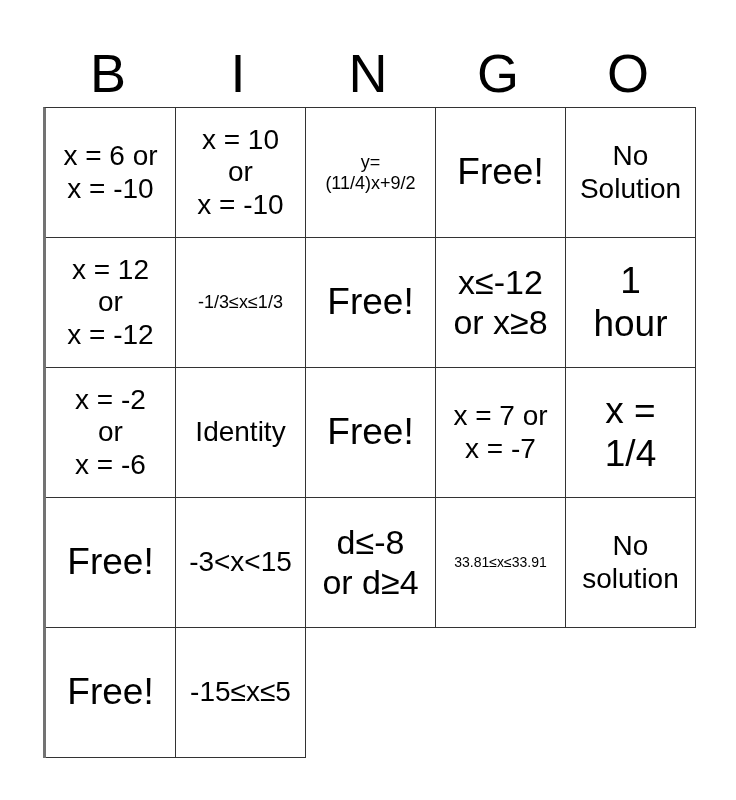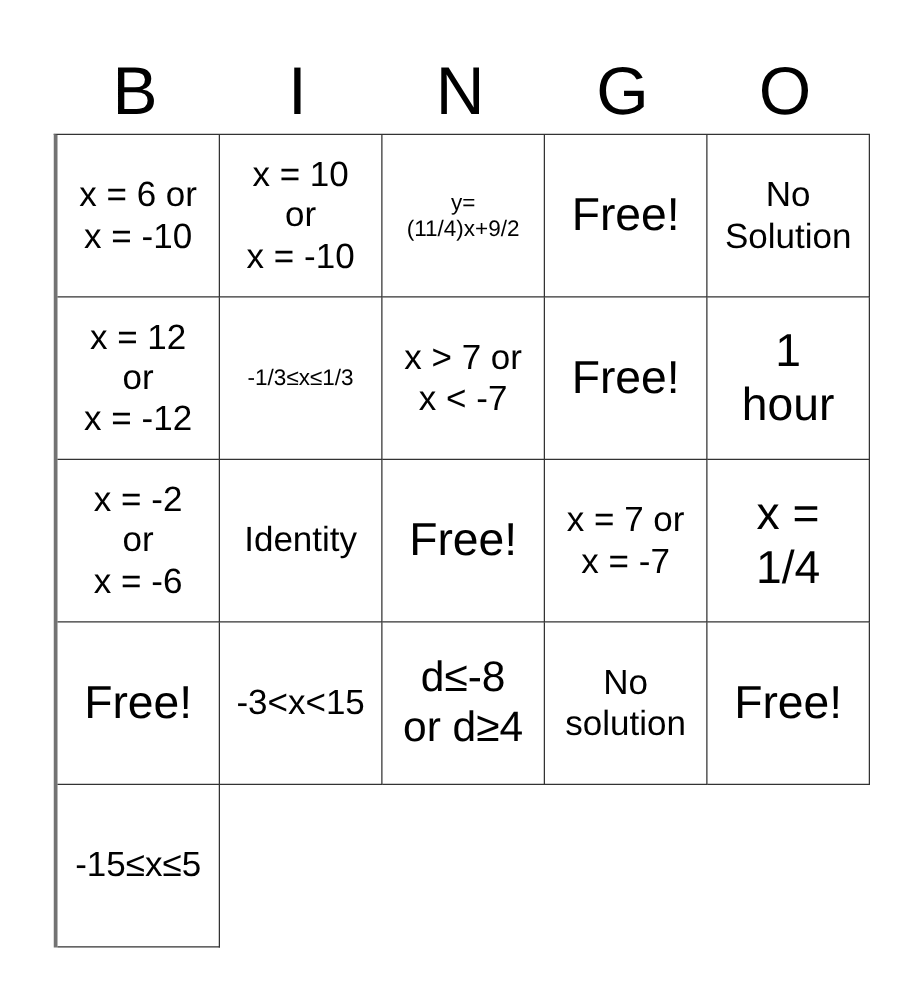--- a/index.html
+++ b/index.html
@@ -38,35 +38,36 @@
 x = -10</div>
     <div class="cell s-sm">y=
 (11/4)x+9/2</div>
     <div class="cell s-xl">Free!</div>
     <div class="cell s-md">No
 Solution</div>
     <div class="cell s-md">x = 12
 or
 x = -12</div>
     <div class="cell s-sm">-1/3≤x≤1/3</div>
-    <div class="cell s-md">x &gt; 7 or
-x &lt; -7</div>
     <div class="cell s-xl">Free!</div>
+    <div class="cell s-lg">x≤-12
+or x≥8</div>
     <div class="cell s-xl">1
 hour</div>
     <div class="cell s-md">x = -2
 or
 x = -6</div>
     <div class="cell s-md">Identity</div>
     <div class="cell s-xl">Free!</div>
     <div class="cell s-md">x = 7 or
 x = -7</div>
     <div class="cell s-xl">x =
 1/4</div>
     <div class="cell s-xl">Free!</div>
     <div class="cell s-md">-3&lt;x&lt;15</div>
     <div class="cell s-lg">d≤-8
 or d≥4</div>
+    <div class="cell s-xs">33.81≤x≤33.91</div>
     <div class="cell s-md">No
 solution</div>
     <div class="cell s-xl">Free!</div>
     <div class="cell s-md">-15≤x≤5</div>
   </div>
 
 </body></html>

